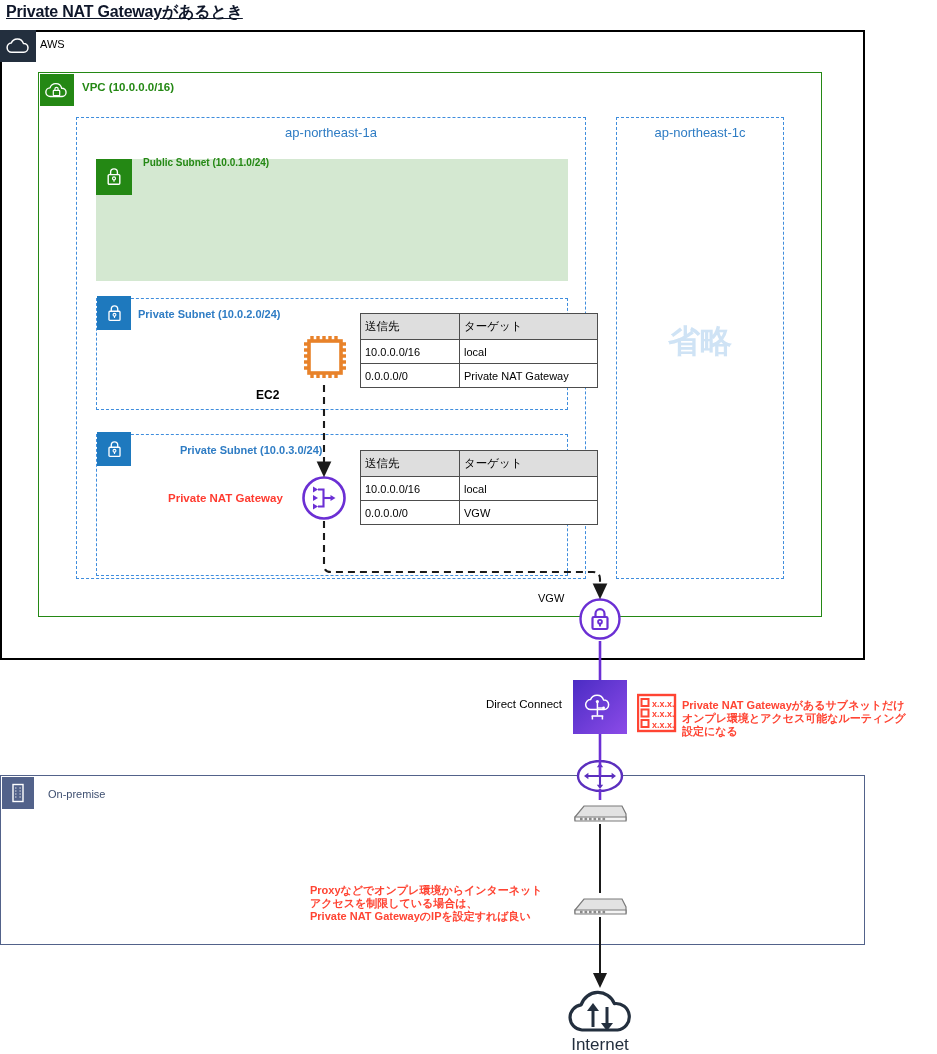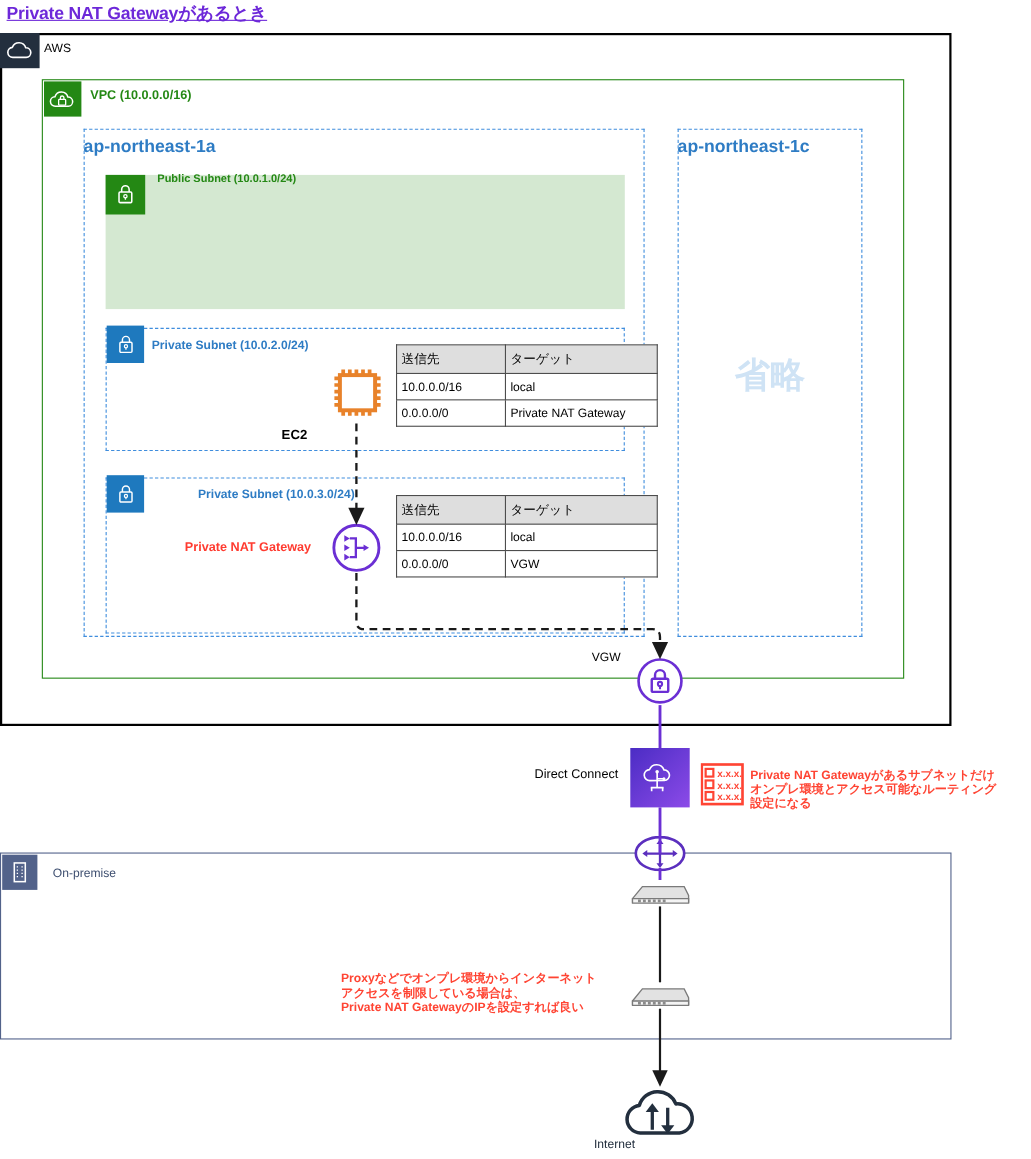--- a/index.html
+++ b/index.html
@@ -5,39 +5,39 @@
   html,body{margin:0;padding:0;background:#ffffff;}
   body{
     font-family:"Liberation Sans","DejaVu Sans",sans-serif;
     width:937px;height:1054px;position:relative;overflow:hidden;
     -webkit-font-smoothing:antialiased;
   }
   .abs{position:absolute;}
 
   
   #title{
-    left:6px;top:2px;font-size:16px;font-weight:bold;color:#6d28d9;
+    left:6px;top:2px;font-size:16px;font-weight:bold;color:#0f172a;
     text-decoration:underline;white-space:nowrap;letter-spacing:-0.2px;
   }
 
   
   #aws-frame{left:0px;top:30px;width:865px;height:630px;border:2px solid #000;box-sizing:border-box;}
   #aws-icon{left:0px;top:30px;width:36px;height:32px;background:#232F3E;display:flex;align-items:center;justify-content:center;}
   #aws-label{left:40px;top:38px;font-size:11px;color:#000;}
 
   
   #vpc-frame{left:38px;top:72px;width:784px;height:545px;border:1.5px solid #248814;box-sizing:border-box;}
   #vpc-icon{left:40px;top:74px;width:34px;height:32px;background:#248814;display:flex;align-items:center;justify-content:center;}
   #vpc-label{left:82px;top:81px;font-size:11.5px;font-weight:bold;color:#248814;white-space:nowrap;}
 
   
   .az{border:1.6px dashed #3F8DDD;box-sizing:border-box;background:transparent;}
   #az-1a{left:76px;top:117px;width:510px;height:462px;}
   #az-1c{left:616px;top:117px;width:168px;height:462px;}
-  .az-label{font-size:16px;color:#2E7CC4;text-align:left;font-weight:700;}
+  .az-label{font-size:13px;color:#2E7CC4;text-align:center;font-weight:400;}
   #az-1a-label{left:76px;top:125px;width:510px;}
   #az-1c-label{left:616px;top:125px;width:168px;}
   #omit-label{left:616px;top:320px;width:168px;text-align:center;font-size:32px;font-weight:bold;color:#CFE3F5;}
 
   
   #pub-body{left:96px;top:159px;width:472px;height:122px;background:#D4E8D1;}
   #pub-icon{left:96px;top:159px;width:36px;height:36px;background:#248814;display:flex;align-items:center;justify-content:center;}
   #pub-label{left:143px;top:157px;font-size:10px;font-weight:bold;color:#248814;white-space:nowrap;}
 
   
@@ -87,21 +87,21 @@
   #onprem-icon{left:2px;top:777px;width:32px;height:32px;background:#52628A;display:flex;align-items:center;justify-content:center;}
   #onprem-label{left:48px;top:788px;font-size:11px;color:#3E4F70;}
 
   
   #router-icon{left:576px;top:760px;width:48px;height:32px;}
   #sw1{left:571px;top:798px;width:58px;height:30px;}
   #sw2{left:571px;top:891px;width:58px;height:30px;}
 
   
   #inet-icon{left:564px;top:985px;width:72px;height:52px;}
-  #inet-label{left:540px;top:1035px;width:120px;text-align:left;font-size:11px;color:#232F3E;}
+  #inet-label{left:540px;top:1035px;width:120px;text-align:center;font-size:17px;color:#232F3E;}
 
   
   #links{left:0;top:0;width:937px;height:1054px;pointer-events:none;}
 </style>
 </head>
 <body>
 
 <div class="abs" id="title">Private NAT Gatewayがあるとき</div>
 
 <div class="abs" id="aws-frame"></div>

